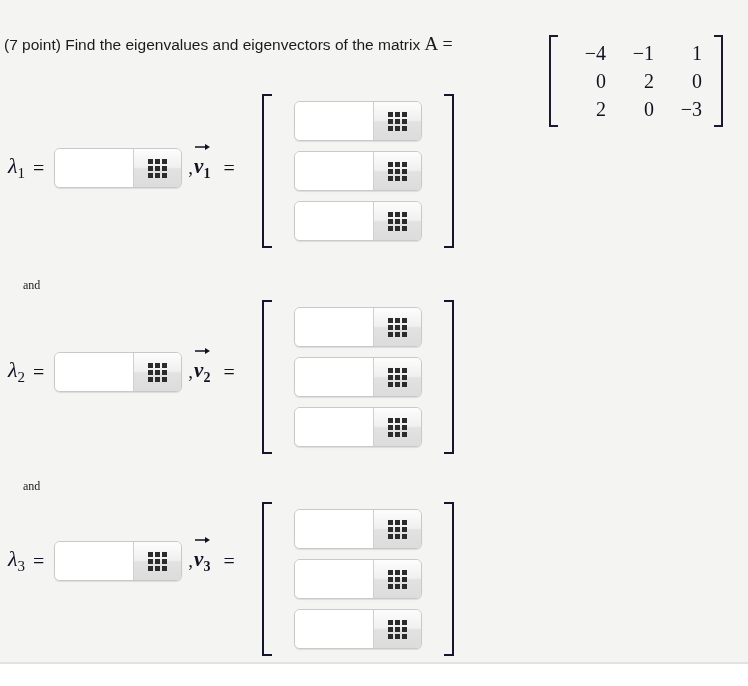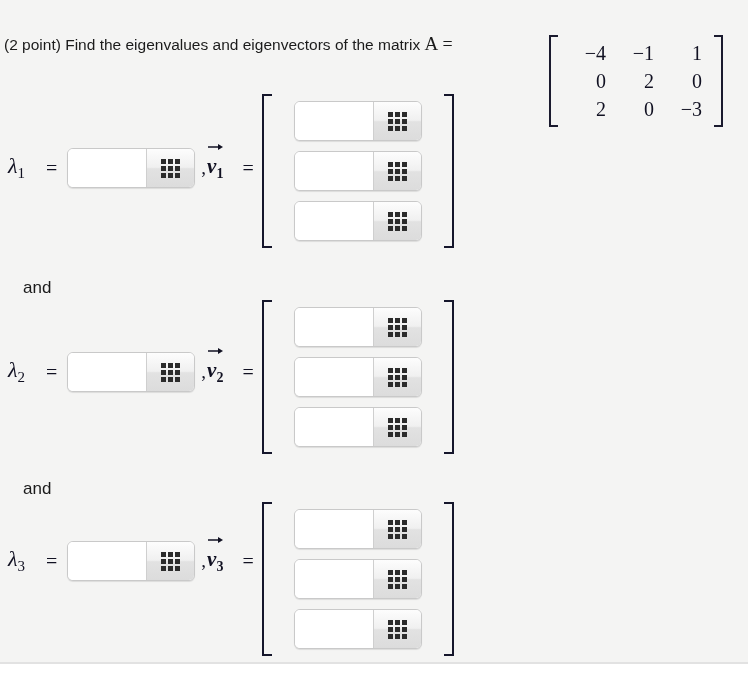--- a/index.html
+++ b/index.html
@@ -119,21 +119,21 @@
   }
   .g1 .lam-row { top: 56px; }
   .g2 .lam-row { top: 59px; }
   .g3 .lam-row { top: 48px; }
 
   .lam-label {
     font-family: "Liberation Serif", serif;
     font-size: 22px;
     font-style: italic;
     color: #111122;
-    margin-right: 21px;
+    margin-right: 8px;
     white-space: nowrap;
   }
   .lam-label sub {
     font-size: 15px;
     font-style: normal;
   }
   .lam-eq {
     font-family: "Liberation Serif", serif;
     font-size: 20px;
     color: #111122;
@@ -193,21 +193,21 @@
     color: #111122;
     margin: 0 1px 0 6px;
   }
   .vlabel {
     position: relative;
     font-family: "Liberation Serif", serif;
     font-size: 21px;
     font-style: italic;
     font-weight: bold;
     color: #111122;
-    margin-right: 17px;
+    margin-right: 11px;
     white-space: nowrap;
   }
   .vlabel .arrow {
     position: absolute;
     left: 0px;
     top: -13px;
     width: 16px;
     height: 10px;
   }
   .vlabel sub {
@@ -259,35 +259,35 @@
     padding: 7px 19px;
     display: flex;
     flex-direction: column;
     gap: 10px;
   }
 
   
   .and-text {
     position: absolute;
     left: 23px;
-    font-family: Liberation Sans, sans-serif;
-    font-size: 17px;
+    font-family: Liberation Serif, serif;
+    font-size: 12px;
     color: #1b1b1b;
   }
   .and1 { top: 278px; }
   .and2 { top: 479px; }
 </style>
 </head>
 <body>
 
 <div class="page">
 
   <div class="statement">
     <div class="statement-text">
-      <span>(2 point)</span>
+      <span>(7 point)</span>
       <span>Find the eigenvalues and eigenvectors of the matrix</span>
       <span class="mathvar">A</span>
       <span class="eqsign">=</span>
     </div>
 
     <div class="matrix">
       <div class="brk brk-l">
           <i class="t"></i>
           <i class="b"></i>
         </div>

